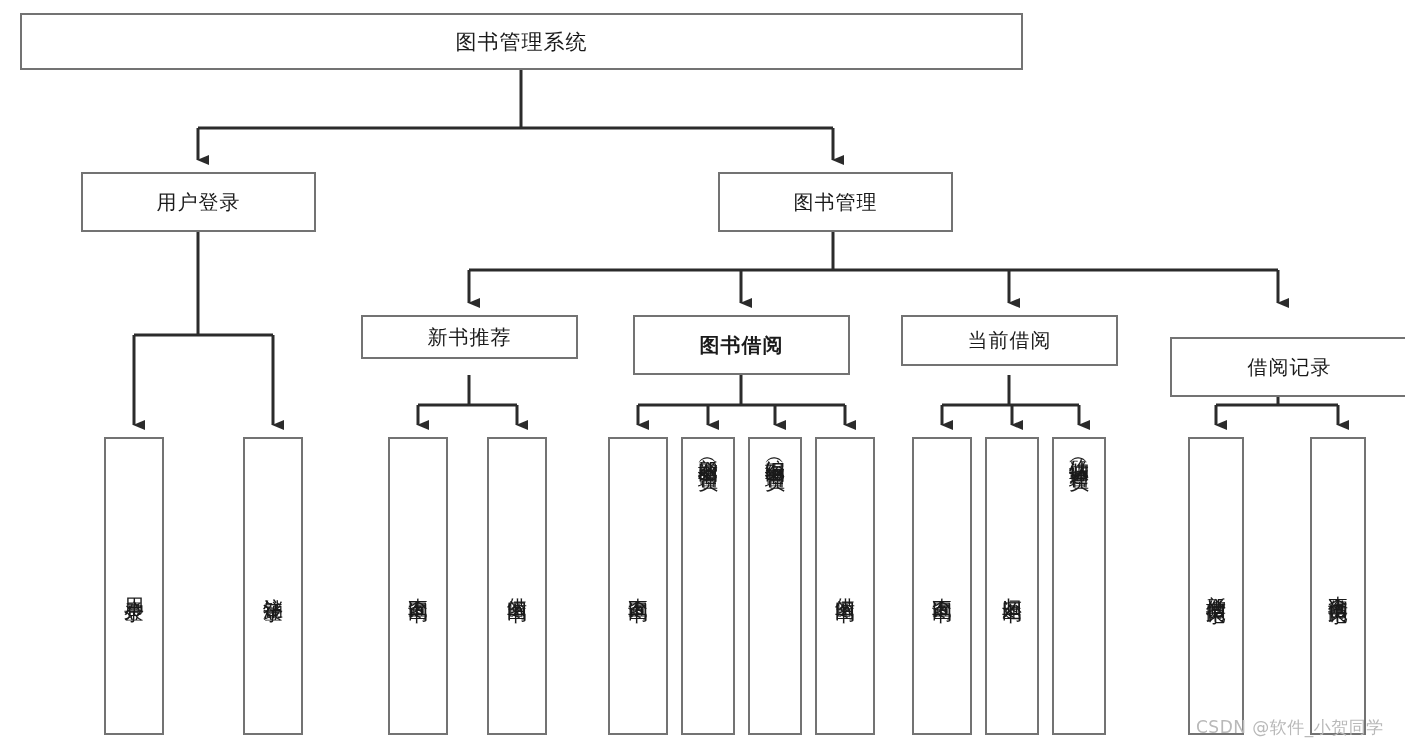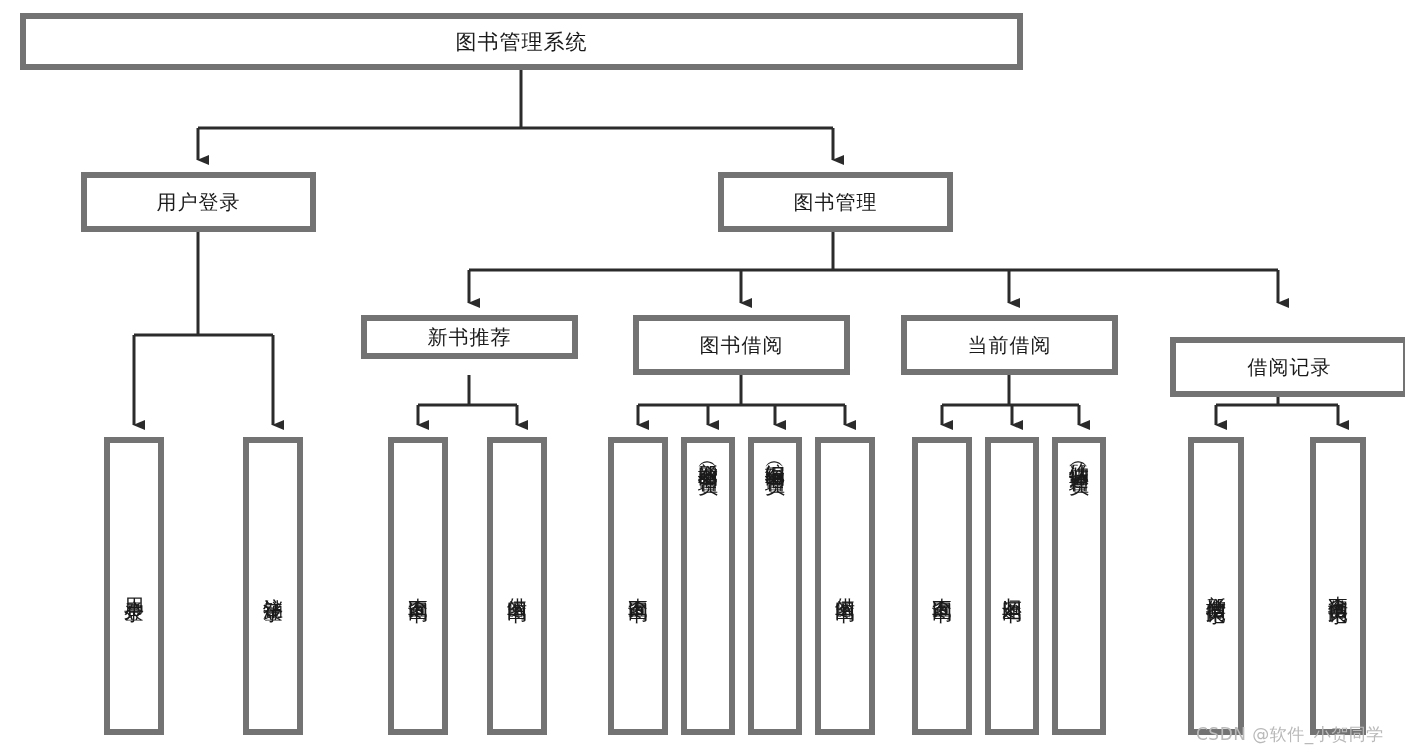--- a/index.html
+++ b/index.html
@@ -23,21 +23,21 @@
     left: 0;
     top: 0;
     width: 1405px;
     height: 747px;
     pointer-events: none;
   }
   .node {
     position: absolute;
     box-sizing: border-box;
     background: #ffffff;
-    border: 6px solid #737373;
+    border: 2px solid #737373;
     display: flex;
     align-items: center;
     justify-content: center;
     color: #1a1a1a;
     text-align: center;
   }
   .node.root {
     font-size: 21px;
     letter-spacing: 1px;
   }
@@ -62,21 +62,20 @@
     writing-mode: vertical-rl;
     text-orientation: upright;
     display: block;
   }
   .watermark {
     position: absolute;
     font-size: 17px;
     color: #b9b9b9;
     white-space: nowrap;
     letter-spacing: 0.5px;
-    margin-top: 7px;
   }
 </style>
 </head>
 <body>
 
 <div id="canvas">
 
   <svg class="wires" viewBox="0 0 1405 747" xmlns="http://www.w3.org/2000/svg">
     <defs>
       <marker id="ah" markerWidth="10" markerHeight="12" refX="5" refY="11" orient="auto" markerUnits="userSpaceOnUse">
@@ -135,24 +134,24 @@
       </div>
       <div class="node branch" style="left: 711px; top: 172px; width: 235px; height: 60px; margin-left: 7px;">
         <span class="txt">图书管理</span>
       </div>
     </div>
 
   <div id="level3-host">
       <div class="node branch" style="left: 361px; top: 315px; width: 217px; height: 44px;">
         <span class="txt">新书推荐</span>
       </div>
-      <div class="node branch" style="left: 633px; top: 315px; width: 217px; height: 60px;">
+      <div class="node branch" style="left: 633px; top: 315px; width: 217px; height: 60px; font-weight: bold;">
         <span class="txt">图书借阅</span>
       </div>
-      <div class="node branch" style="left: 901px; top: 315px; width: 217px; height: 60px;">
+      <div class="node branch" style="left: 901px; top: 315px; width: 217px; height: 51px;">
         <span class="txt">当前借阅</span>
       </div>
       <div class="node branch" style="left: 1170px; top: 315px; width: 239px; height: 60px; margin-top: 22px;">
         <span class="txt">借阅记录</span>
       </div>
     </div>
 
   <div id="leaf-host">
       <div class="node leaf" style="left: 104px; top: 437px; width: 60px; height: 298px;">
         <span class="txt">用户登录</span>

